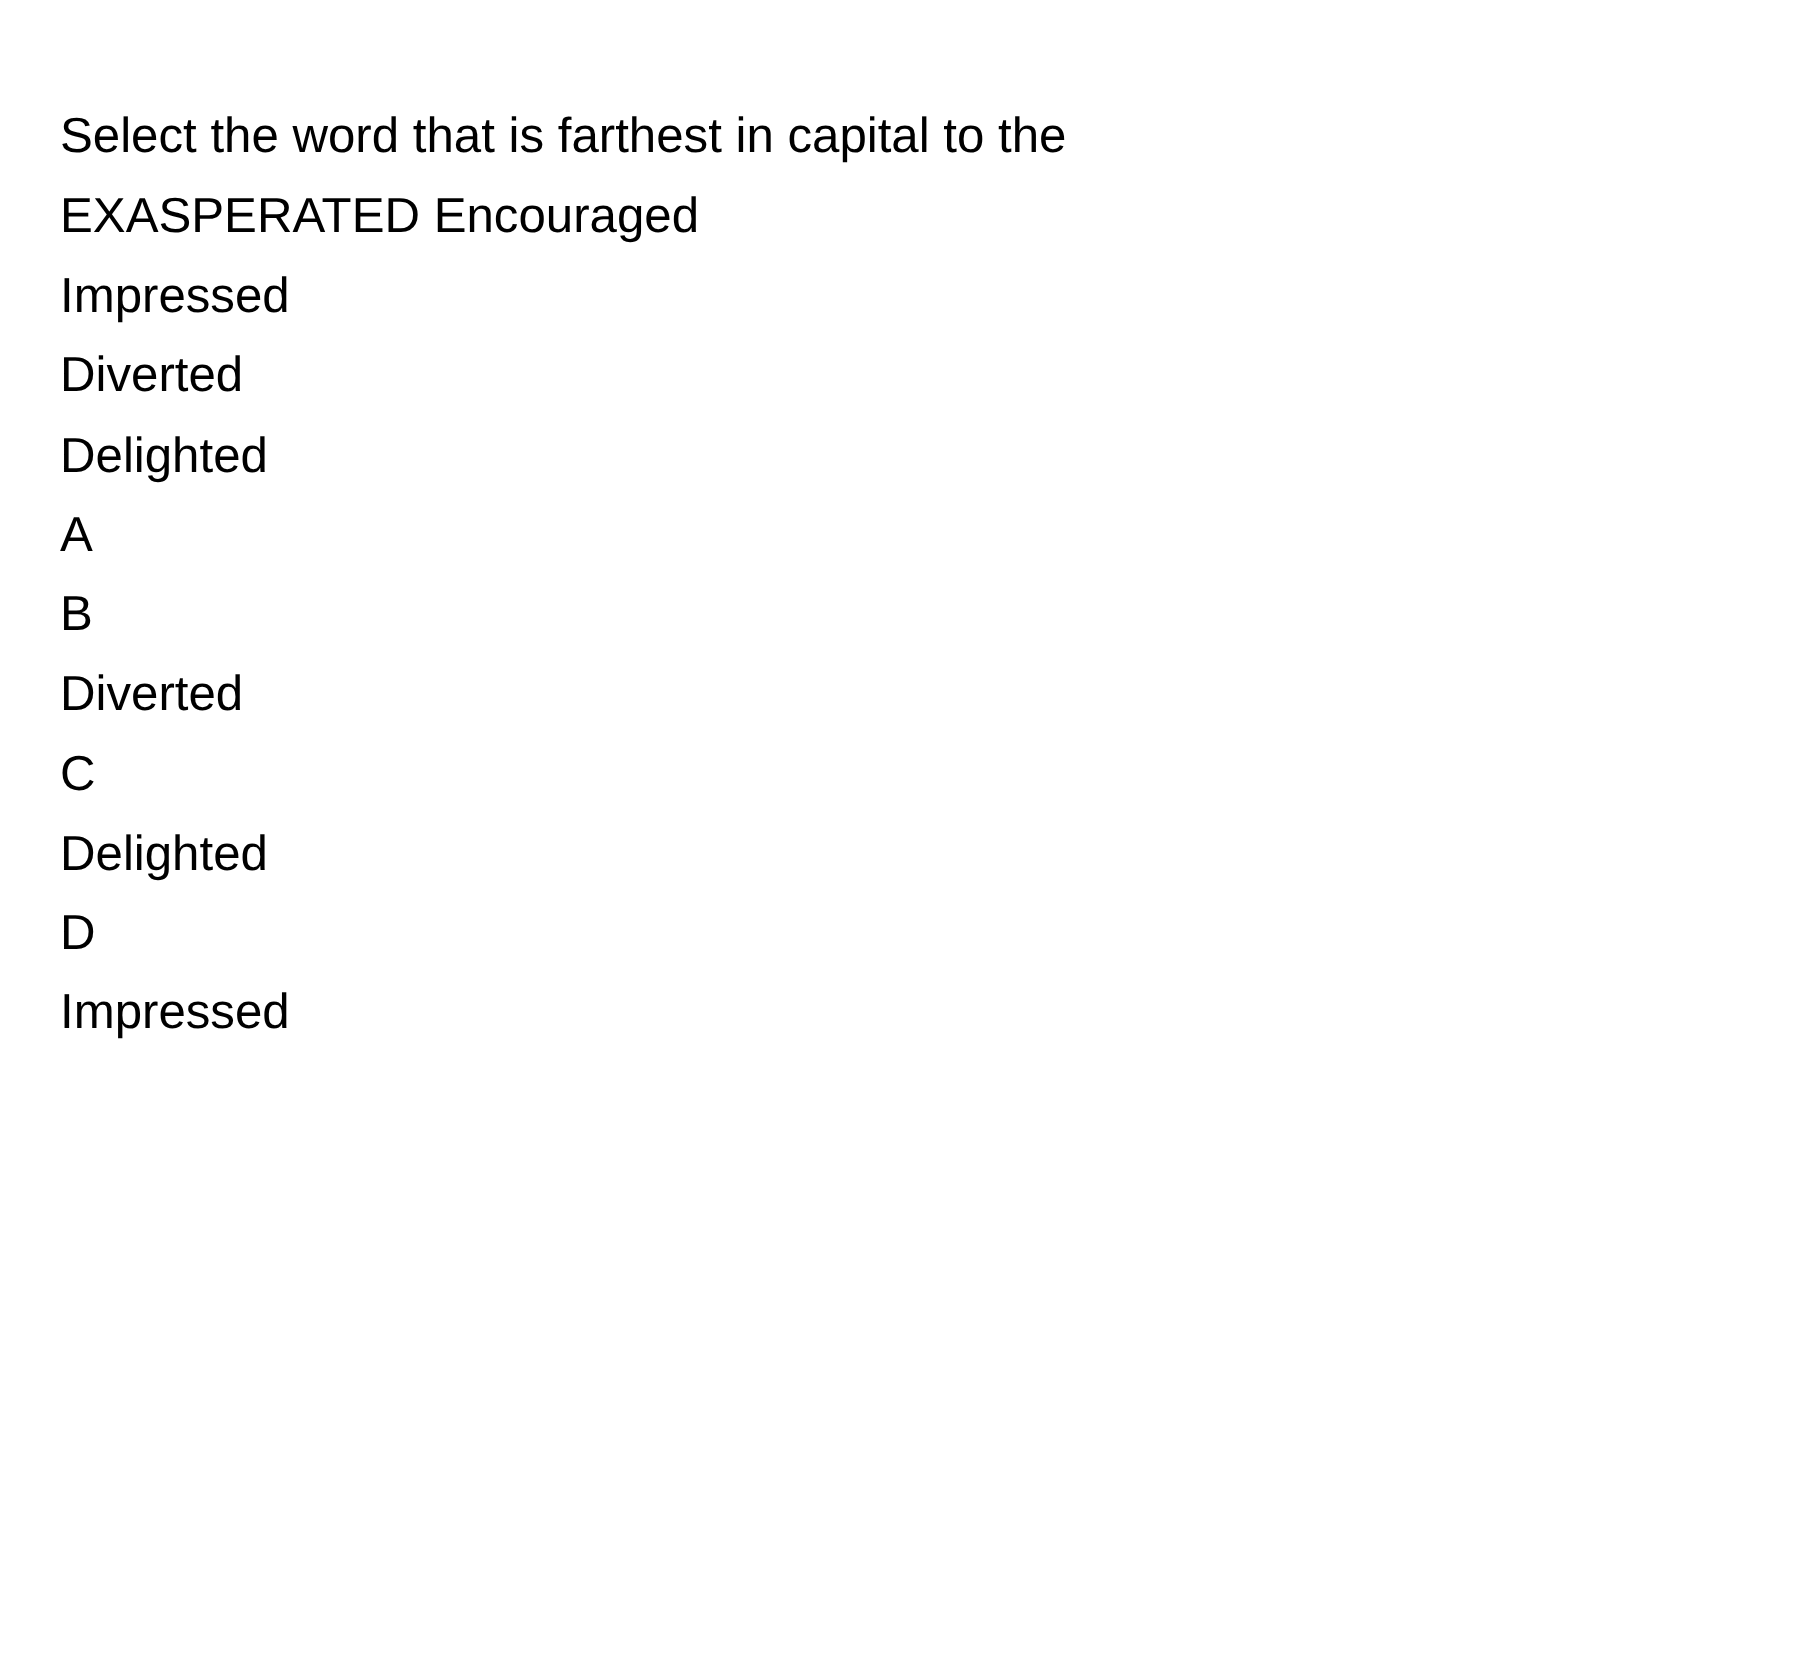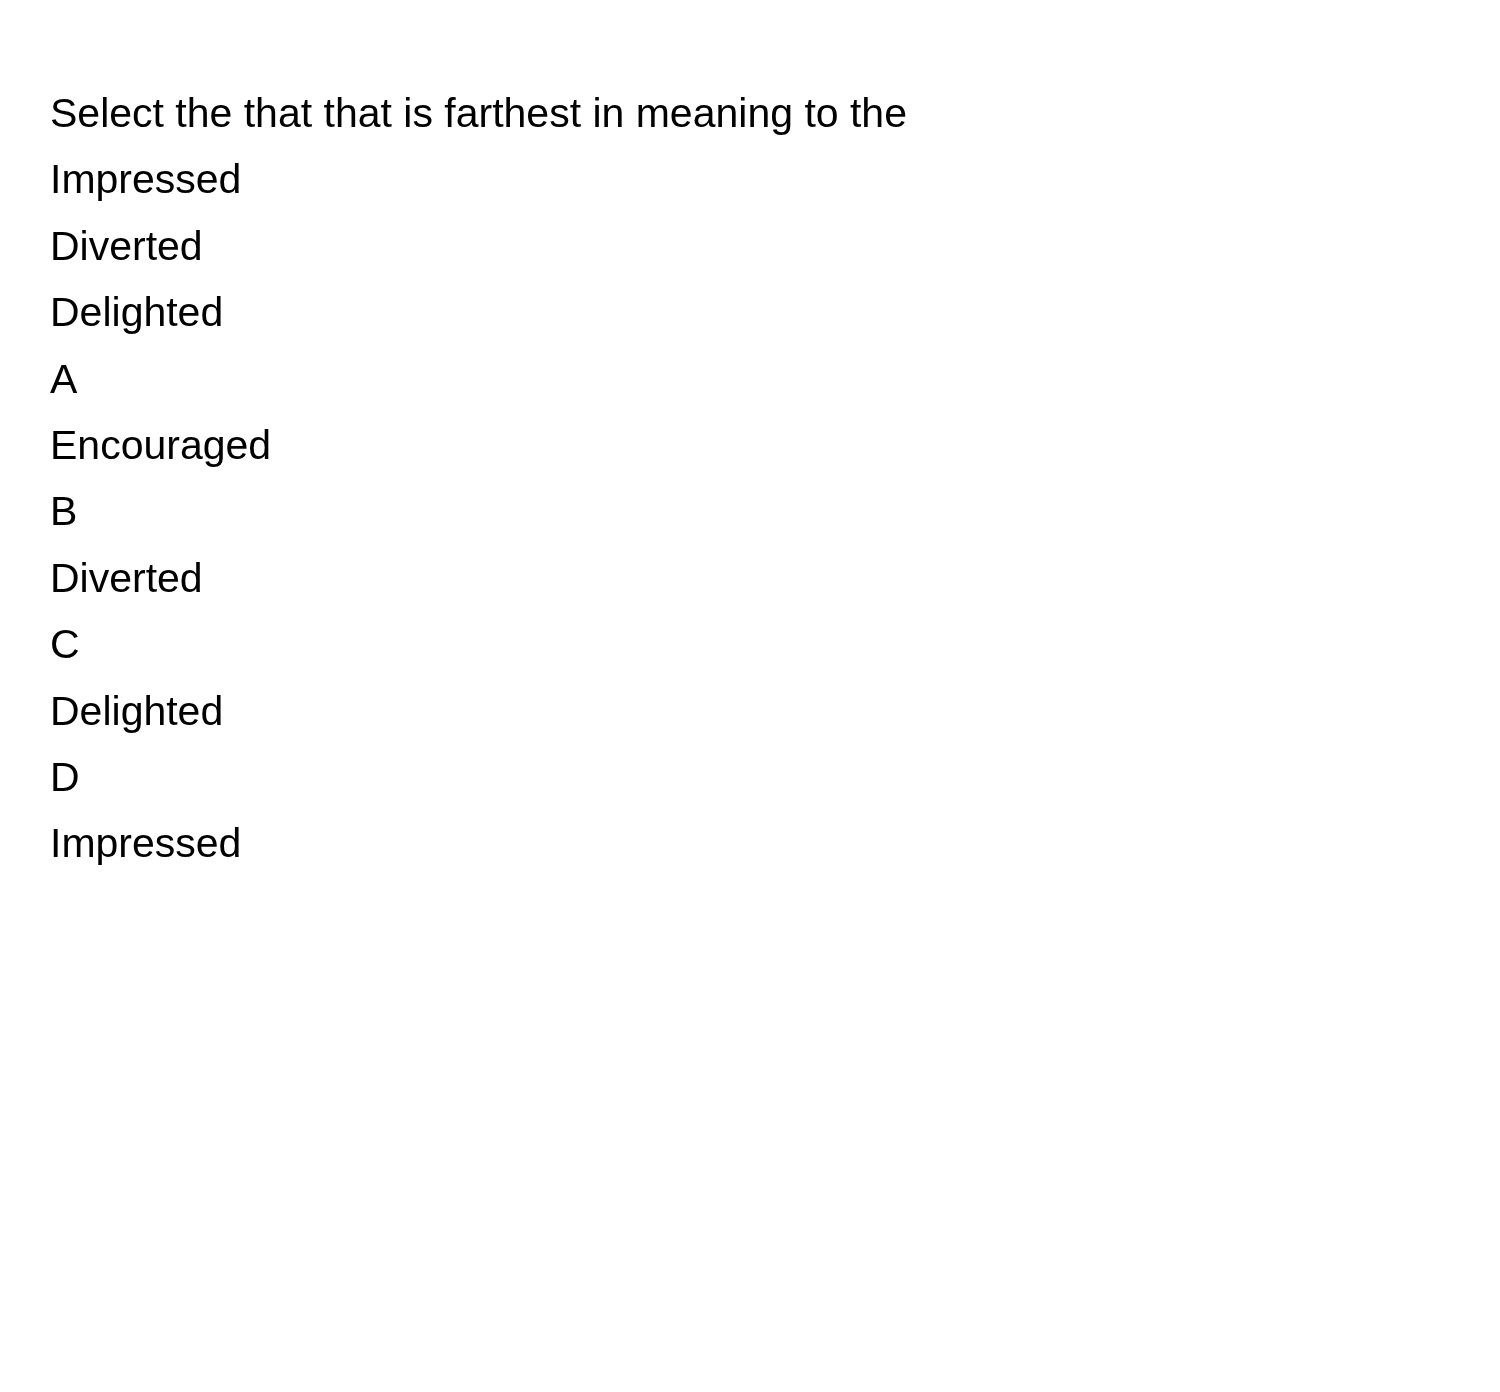--- a/index.html
+++ b/index.html
@@ -21,25 +21,25 @@
       font-weight: 400;
     }
     .content div {
       display: block;
     }
   </style>
 </head>
 <body>
 
 <div class="content">
-  <div>Select the that that is farthest in meaning to the</div>
+  <div>Select the word that is farthest in capital to the</div>
+  <div>EXASPERATED Encouraged</div>
   <div>Impressed</div>
   <div>Diverted</div>
   <div>Delighted</div>
   <div>A</div>
-  <div>Encouraged</div>
   <div>B</div>
   <div>Diverted</div>
   <div>C</div>
   <div>Delighted</div>
   <div>D</div>
   <div>Impressed</div>
 </div>
 
 </body></html>

